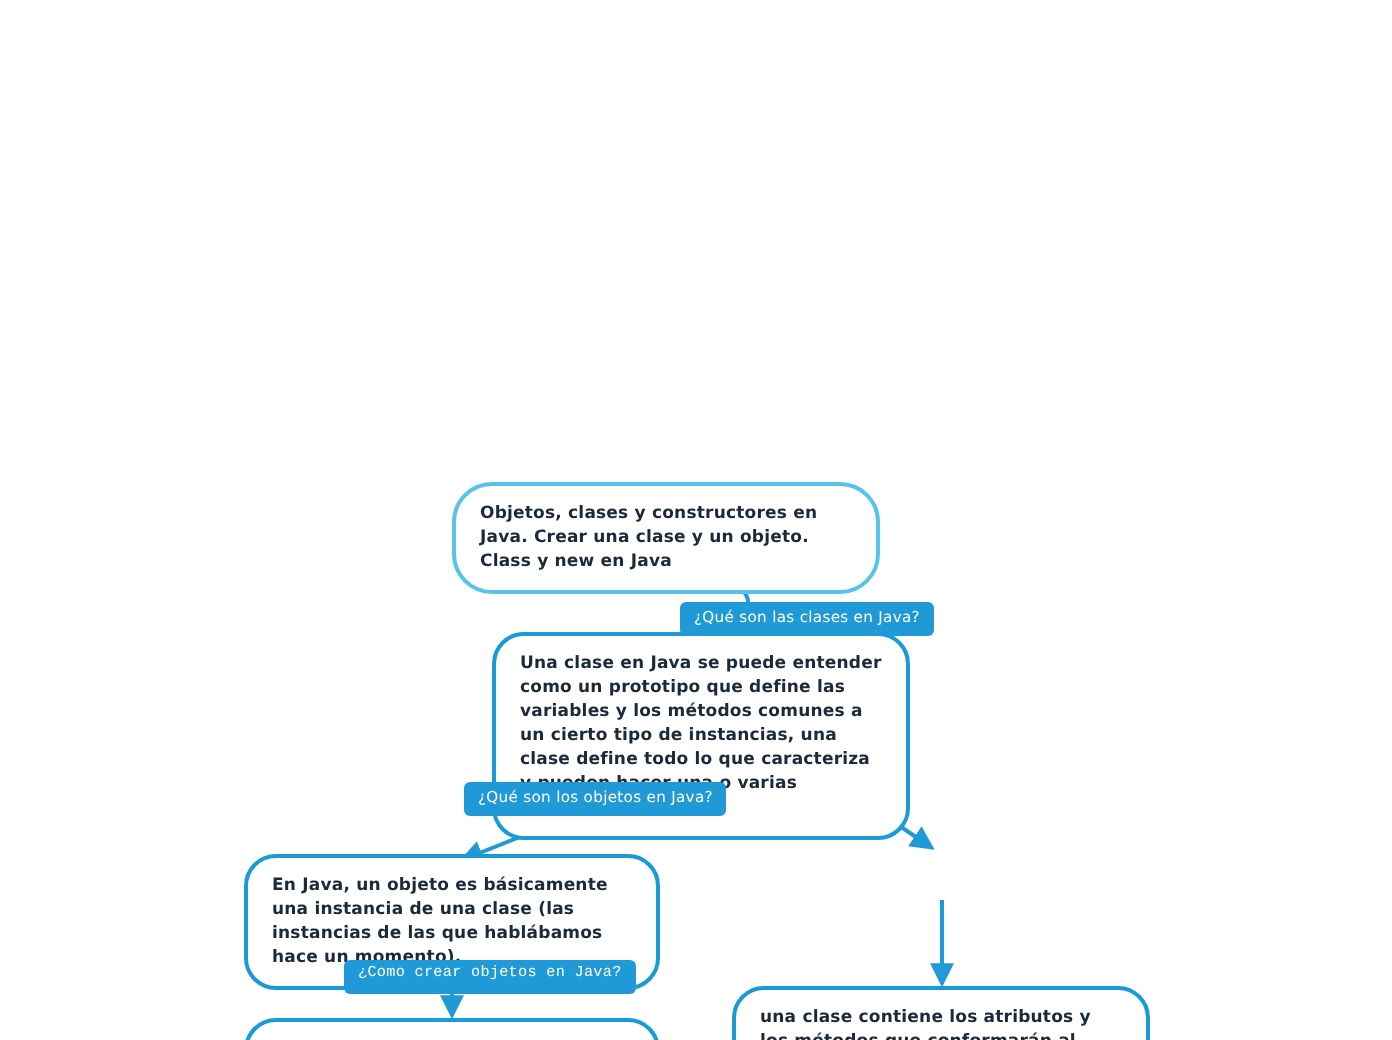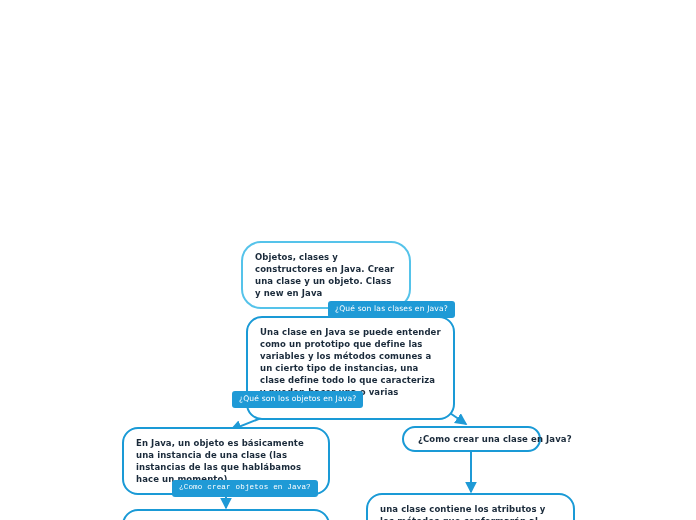--- a/index.html
+++ b/index.html
@@ -91,43 +91,40 @@
 
     <path d="M 400 379 L 466 424" fill="none" stroke="#1f9ad6" stroke-width="2" marker-end="url(#arrow)"></path>
 
     <path d="M 226 461 L 226 479" fill="none" stroke="#1f9ad6" stroke-width="2"></path>
 
     <path d="M 226 495 L 226 508" fill="none" stroke="#1f9ad6" stroke-width="2" marker-end="url(#arrow)"></path>
 
     <path d="M 471 450 L 471 492" fill="none" stroke="#1f9ad6" stroke-width="2" marker-end="url(#arrow)"></path>
   </svg>
 
-  <div class="node root" style="left:241px; top:241px; width:170px;">
+  <div class="node root" style="left:226px; top:241px; width:214px;">
     <span>Objetos, clases y constructores en Java. Crear una clase y un objeto. Class y new en Java</span>
   </div>
 
-  <div class="chip" style="left:328px; top:301px;">
+  <div class="chip" style="left:340px; top:301px;">
     <span>¿Qué son las clases en Java?</span>
   </div>
 
   <div class="node" style="left:246px; top:316px; width:209px;">
     <span>Una clase en Java se puede entender como un prototipo que define las variables y los métodos comunes a un cierto tipo de instancias, una clase define todo lo que caracteriza y pueden hacer una o varias instancias.</span>
   </div>
 
   <div class="chip" style="left:232px; top:391px;">
     <span>¿Qué son los objetos en Java?</span>
   </div>
 
   <div class="node" style="left:122px; top:427px; width:208px;">
     <span>En Java, un objeto es básicamente una instancia de una clase (las instancias de las que hablábamos hace un momento).</span>
   </div>
 
-  <div class="node pill" style="left:402px; top:426px; width:139px;">
-    <span>¿Como crear una clase en Java?</span>
-  </div>
 
   <div class="chip" style="left:172px; top:480px;font-family:Liberation Mono, monospace;">
     <span>¿Como crear objetos en Java?</span>
   </div>
 
   <div class="node" style="left:122px; top:509px; width:208px; height:40px; overflow:hidden;">
     
   </div>
 
   <div class="node" style="left:366px; top:493px; width:209px; height:60px; overflow:hidden;">

